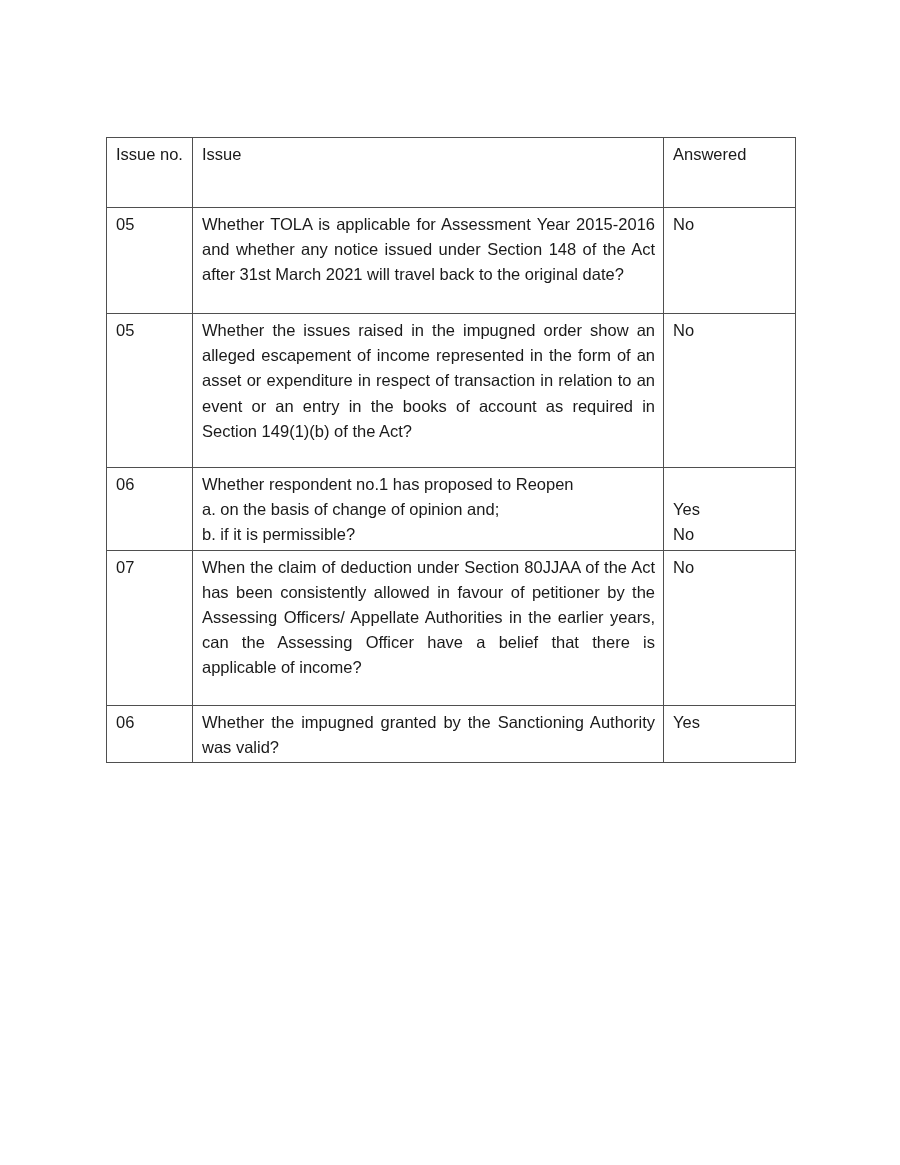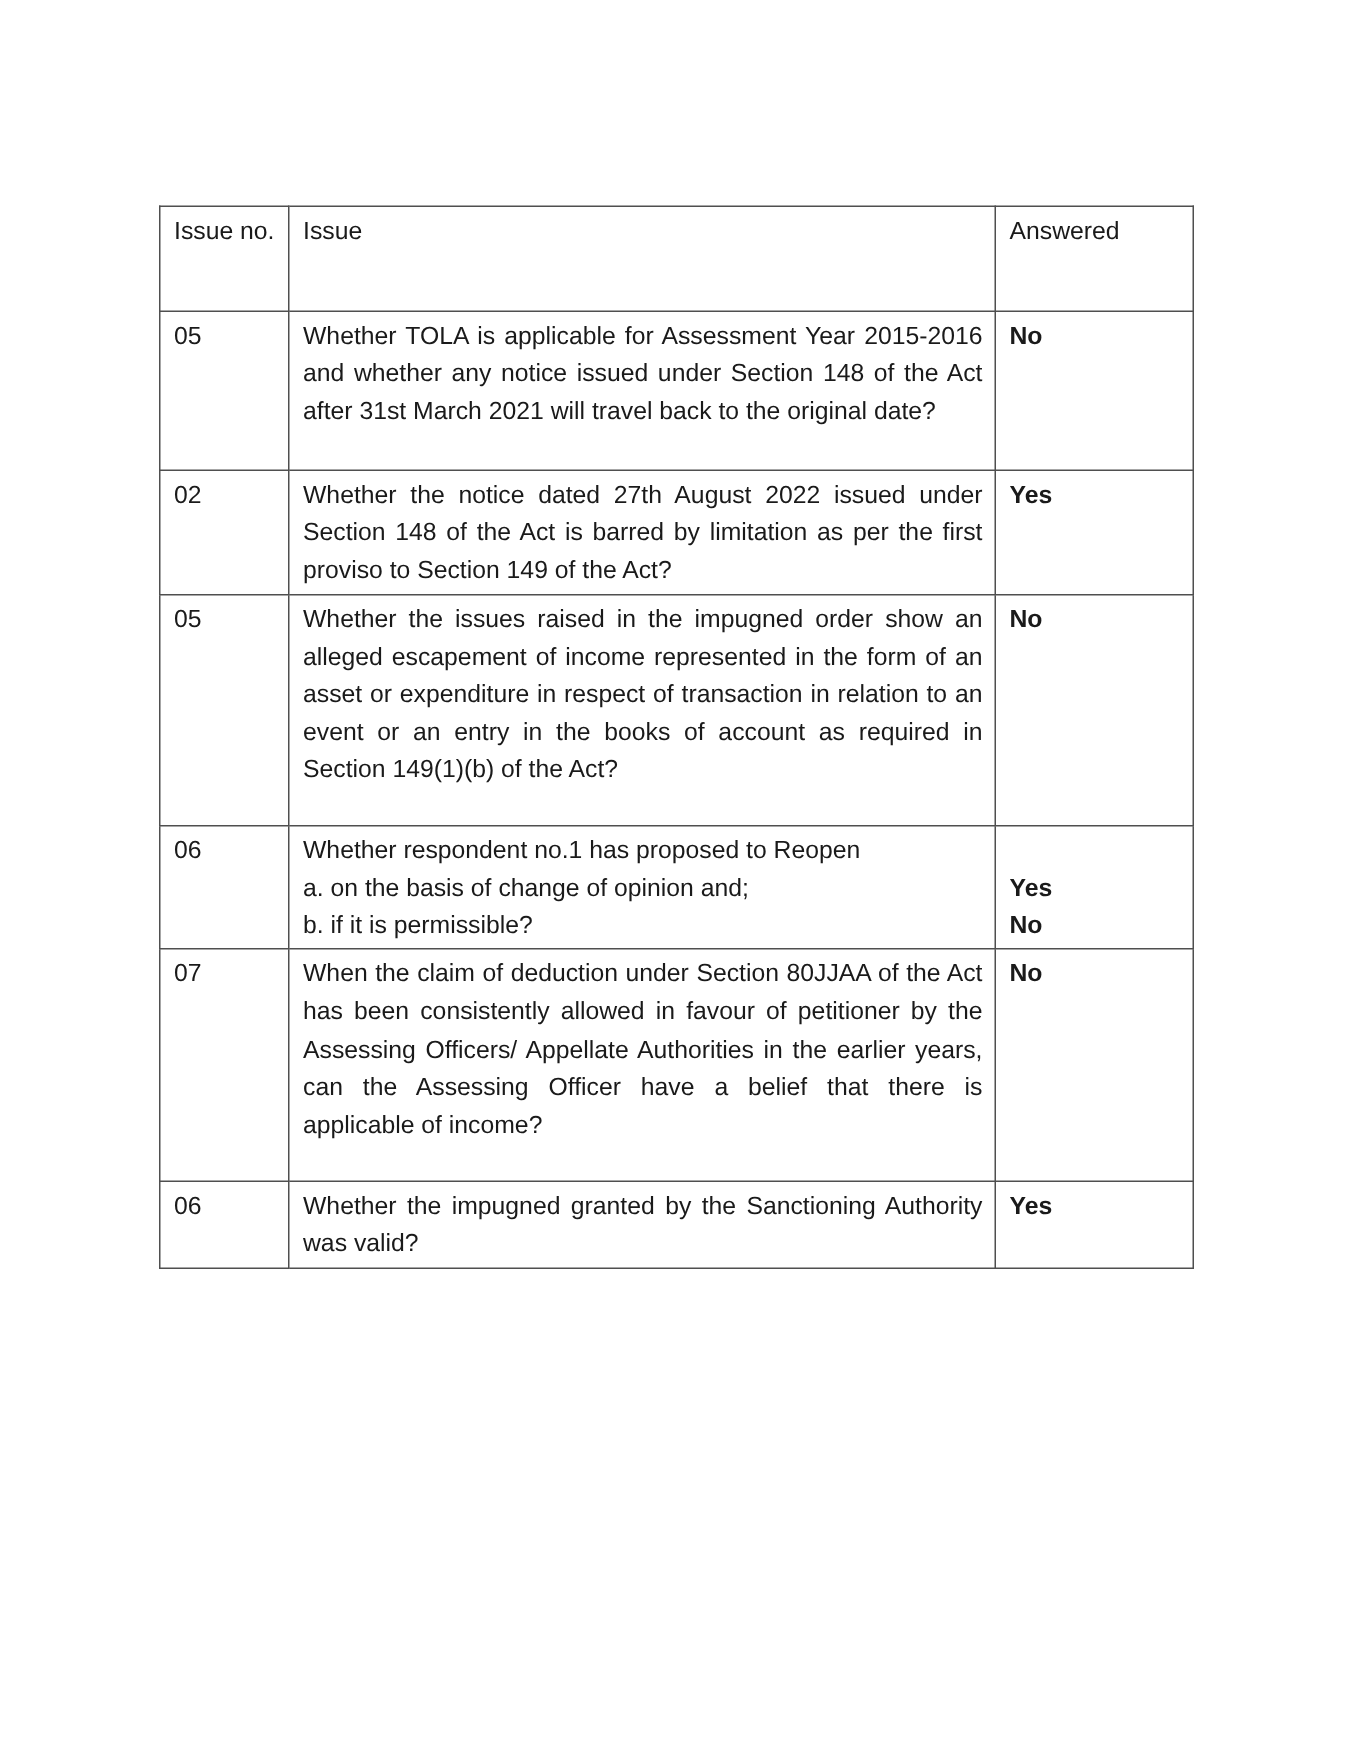--- a/index.html
+++ b/index.html
@@ -36,21 +36,21 @@
     overflow: hidden;
   }
   tr.header-row { height: 70px; }
   .c-issue p, .c-no p, .c-ans p {
     margin: 0;
   }
   .c-issue p.just {
     text-align: justify;
     text-justify: inter-word;
   }
-  .bold { font-weight: bold; }
+  .bold { font-weight: normal; }
   .line { min-height: 25.2px; }
 </style>
 </head>
 <body>
 
 <div class="page">
   <table class="issues">
     <colgroup>
       <col style="width:86px">
       <col style="width:471px">
@@ -66,31 +66,20 @@
     <tbody>
       <tr style="height:106px">
         <td class="c-no">
             <p>05</p>
           </td>
         <td class="c-issue">
             <p class="just">Whether TOLA is applicable for Assessment Year 2015-2016 and whether any notice issued under Section 148 of the Act after 31st March 2021 will travel back to the original date?</p>
           </td>
         <td class="c-ans">
             <p class="bold">No</p>
-          </td>
-      </tr>
-      <tr style="height:77px">
-        <td class="c-no">
-            <p>02</p>
-          </td>
-        <td class="c-issue">
-            <p class="just">Whether the notice dated 27th August 2022 issued under Section 148 of the Act is barred by limitation as per the first proviso to Section 149 of the Act?</p>
-          </td>
-        <td class="c-ans">
-            <p class="bold">Yes</p>
           </td>
       </tr>
       <tr style="height:154px">
         <td class="c-no">
             <p>05</p>
           </td>
         <td class="c-issue">
             <p class="just">Whether the issues raised in the impugned order show an alleged escapement of income represented in the form of an asset or expenditure in respect of transaction in relation to an event or an entry in the books of account as required in Section 149(1)(b) of the Act?</p>
           </td>
         <td class="c-ans">

